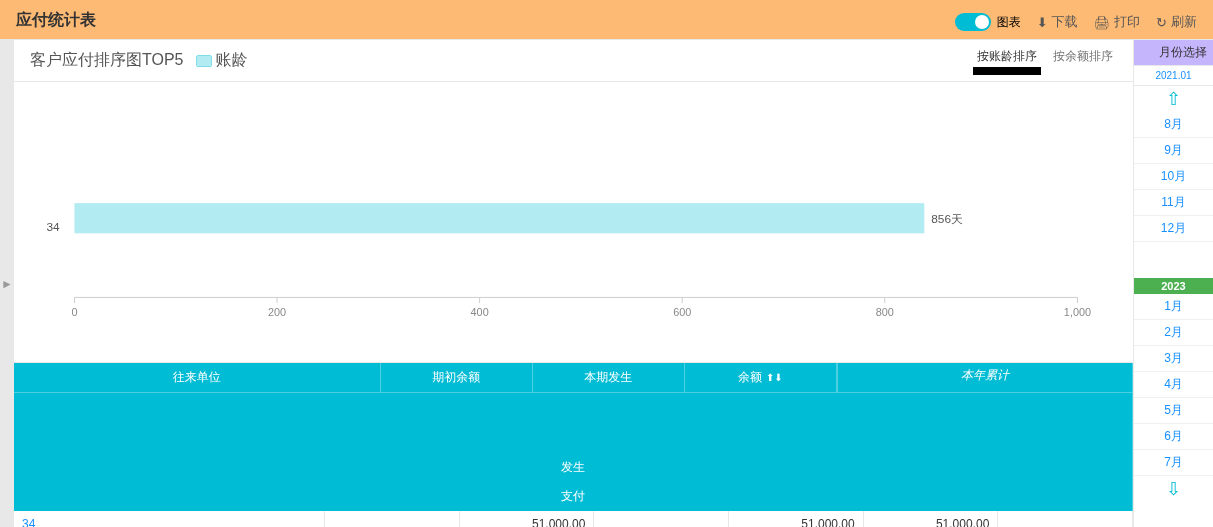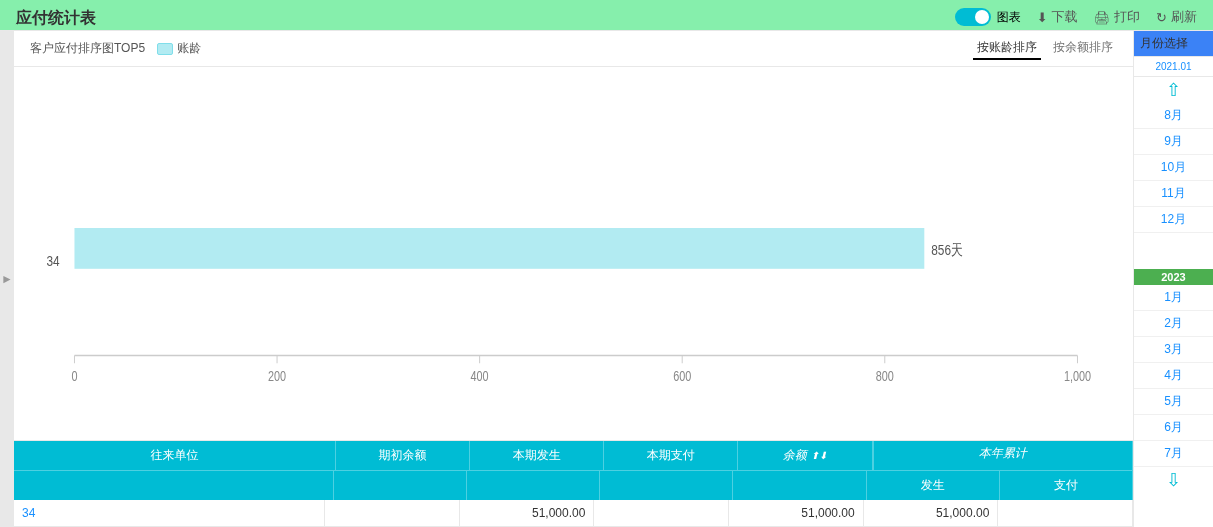--- a/index.html
+++ b/index.html
@@ -1,63 +1,63 @@
 <!DOCTYPE html>
 <html><head>
   <meta charset="utf-8">
   <style>
     * { box-sizing: border-box; margin: 0; padding: 0; }
     body { font-family: 'Microsoft YaHei', Arial, sans-serif; font-size: 12px; background: #f0f2f5; }
 
     .page { width: 1213px; height: 527px; display: flex; flex-direction: column; background: #fff; overflow: hidden; }
 
     
-    .header { display: flex; align-items: flex-start; justify-content: space-between; padding: 8px 16px; background: #86efac; border-bottom: 1px solid #e8e8e8; height: 31px; }
+    .header { display: flex; align-items: flex-end; justify-content: space-between; padding: 8px 16px; background: #fdba74; border-bottom: 1px solid #e8e8e8; height: 40px; }
     .header-title { font-size: 16px; font-weight: bold; color: #333; }
     .header-actions { display: flex; align-items: center; gap: 16px; }
     .toggle-wrap { display: flex; align-items: center; gap: 6px; }
     .toggle { width: 36px; height: 18px; background: #00bcd4; border-radius: 9px; position: relative; cursor: pointer; }
     .toggle-knob { width: 14px; height: 14px; background: #fff; border-radius: 50%; position: absolute; right: 2px; top: 2px; }
     .action-btn { display: flex; align-items: center; gap: 4px; cursor: pointer; color: #555; font-size: 13px; }
 
     
     .main { display: flex; flex: 1; overflow: hidden; }
 
     
     .chart-area { flex: 1; display: flex; flex-direction: column; overflow: hidden; }
 
     
     .chart-controls { display: flex; align-items: center; justify-content: space-between; padding: 6px 16px; background: #fff; border-bottom: 1px solid #e8e8e8; }
     .chart-legend { display: flex; align-items: center; gap: 12px; }
-    .legend-item { display: flex; align-items: center; gap: 4px; font-size: 12px; color: #555; }
+    .legend-item { display: flex; align-items: center; gap: 4px; font-size: 16px; color: #555; }
     .legend-box { width: 16px; height: 12px; border-radius: 2px; }
     .legend-box-cyan { background: #b2ebf2; border: 1px solid #80deea; }
     .sort-btns { display: flex; gap: 8px; }
     .sort-btn { font-size: 12px; color: #737373; cursor: pointer; padding: 2px 4px; }
-    .sort-btn.active { color: #333; border-bottom: 2px solid #000000; }
+    .sort-btn.active { color: #333; border-bottom: 8px solid #000000; }
 
     
     .chart-container { flex: 1; padding: 8px 16px; background: #fff; position: relative; min-height: 280px; }
     .chart-svg { width: 100%; height: 100%; }
 
     
     .table-container { background: #fff; border-top: 1px solid #e8e8e8; }
     .table-header-row { display: flex; background: #00bcd4; color: #fff; }
-    .table-header-sub { display: flex; background: #00bcd4; color: #fff; border-top: 1px solid rgba(255,255,255,0.3); }
+    .table-header-sub { display: flex; background: #00bcd4; color: #fff; border-top: 1px solid rgba(255,255,255,0.3); flex-direction: column; }
     .th { flex: 1; text-align: center; padding: 6px 4px; font-size: 12px; border-right: 1px solid rgba(255,255,255,0.3); }
     .th-wide { flex: 2; }
     .th-group { flex: 2; text-align: center; padding: 4px; font-size: 12px; border-right: 1px solid rgba(255,255,255,0.3); border-left: 1px solid rgba(255,255,255,0.3); }
     .table-data-row { display: flex; border-bottom: 1px solid #e8e8e8; }
     .td { flex: 1; text-align: right; padding: 6px 8px; font-size: 12px; border-right: 1px solid #e8e8e8; }
     .td-wide { flex: 2; }
     .td-link { color: #1890ff; cursor: pointer; text-align: left; padding-left: 8px; }
 
     
     .sidebar { width: 80px; background: #fff; border-left: 1px solid #e8e8e8; display: flex; flex-direction: column; overflow-y: auto; }
-    .sidebar-header { background: #3b82f6; padding: 4px 6px; font-size: 12px; color: #333; border-bottom: 1px solid #e8e8e8; text-align: center; display: flex; align-items: center; justify-content: flex-start; }
+    .sidebar-header { background: #c4b5fd; padding: 4px 6px; font-size: 12px; color: #333; border-bottom: 1px solid #e8e8e8; text-align: center; display: flex; align-items: center; justify-content: flex-end; }
     .sidebar-nav-up { color: #00bcd4; cursor: pointer; font-size: 18px; text-align: center; padding: 2px; }
     .sidebar-nav-down { color: #00bcd4; cursor: pointer; font-size: 18px; text-align: center; padding: 2px; }
     .sidebar-year { background: #4caf50; color: #fff; font-size: 11px; font-weight: bold; padding: 2px 6px; text-align: center; margin-top: 36px; }
     .sidebar-month { padding: 4px 8px; font-size: 12px; color: #1890ff; cursor: pointer; text-align: center; border-bottom: 1px solid #f0f0f0; }
 
     
     .collapse-btn { width: 14px; background: #e8e8e8; display: flex; align-items: center; justify-content: center; cursor: pointer; color: #999; font-size: 12px; }
   </style>
 </head>
 <body>
@@ -140,22 +140,21 @@
           <text x="1060" y="240" font-size="11" fill="#888" text-anchor="middle">1,000</text>
         </svg>
       </div>
 
       <div class="table-container">
 
         <div class="table-header-row">
           <div class="th th-wide" style="flex:2.5; border-right:1px solid rgba(255,255,255,0.3);">往来单位</div>
           <div class="th">期初余额</div>
           <div class="th">本期发生</div>
-          <div class="th">本期支付</div>
-          <div class="th" style="display:flex;align-items:flex-start;justify-content:center;gap:4px;font-style:italic;">
+          <div class="th" style="display:flex;align-items:flex-start;justify-content:center;gap:4px;">
               <span style="display:flex;align-items:center;justify-content:center;gap:4px;">
                 <span>余额</span>
                 <span style="font-size:10px;">⬆⬇</span>
               </span>
             </div>
           <div class="th-group" style="flex:2;font-style:italic;">本年累计</div>
         </div>
 
         <div class="table-header-sub">
           <div class="th th-wide" style="flex:2.5; border-right:1px solid rgba(255,255,255,0.3);"></div>

